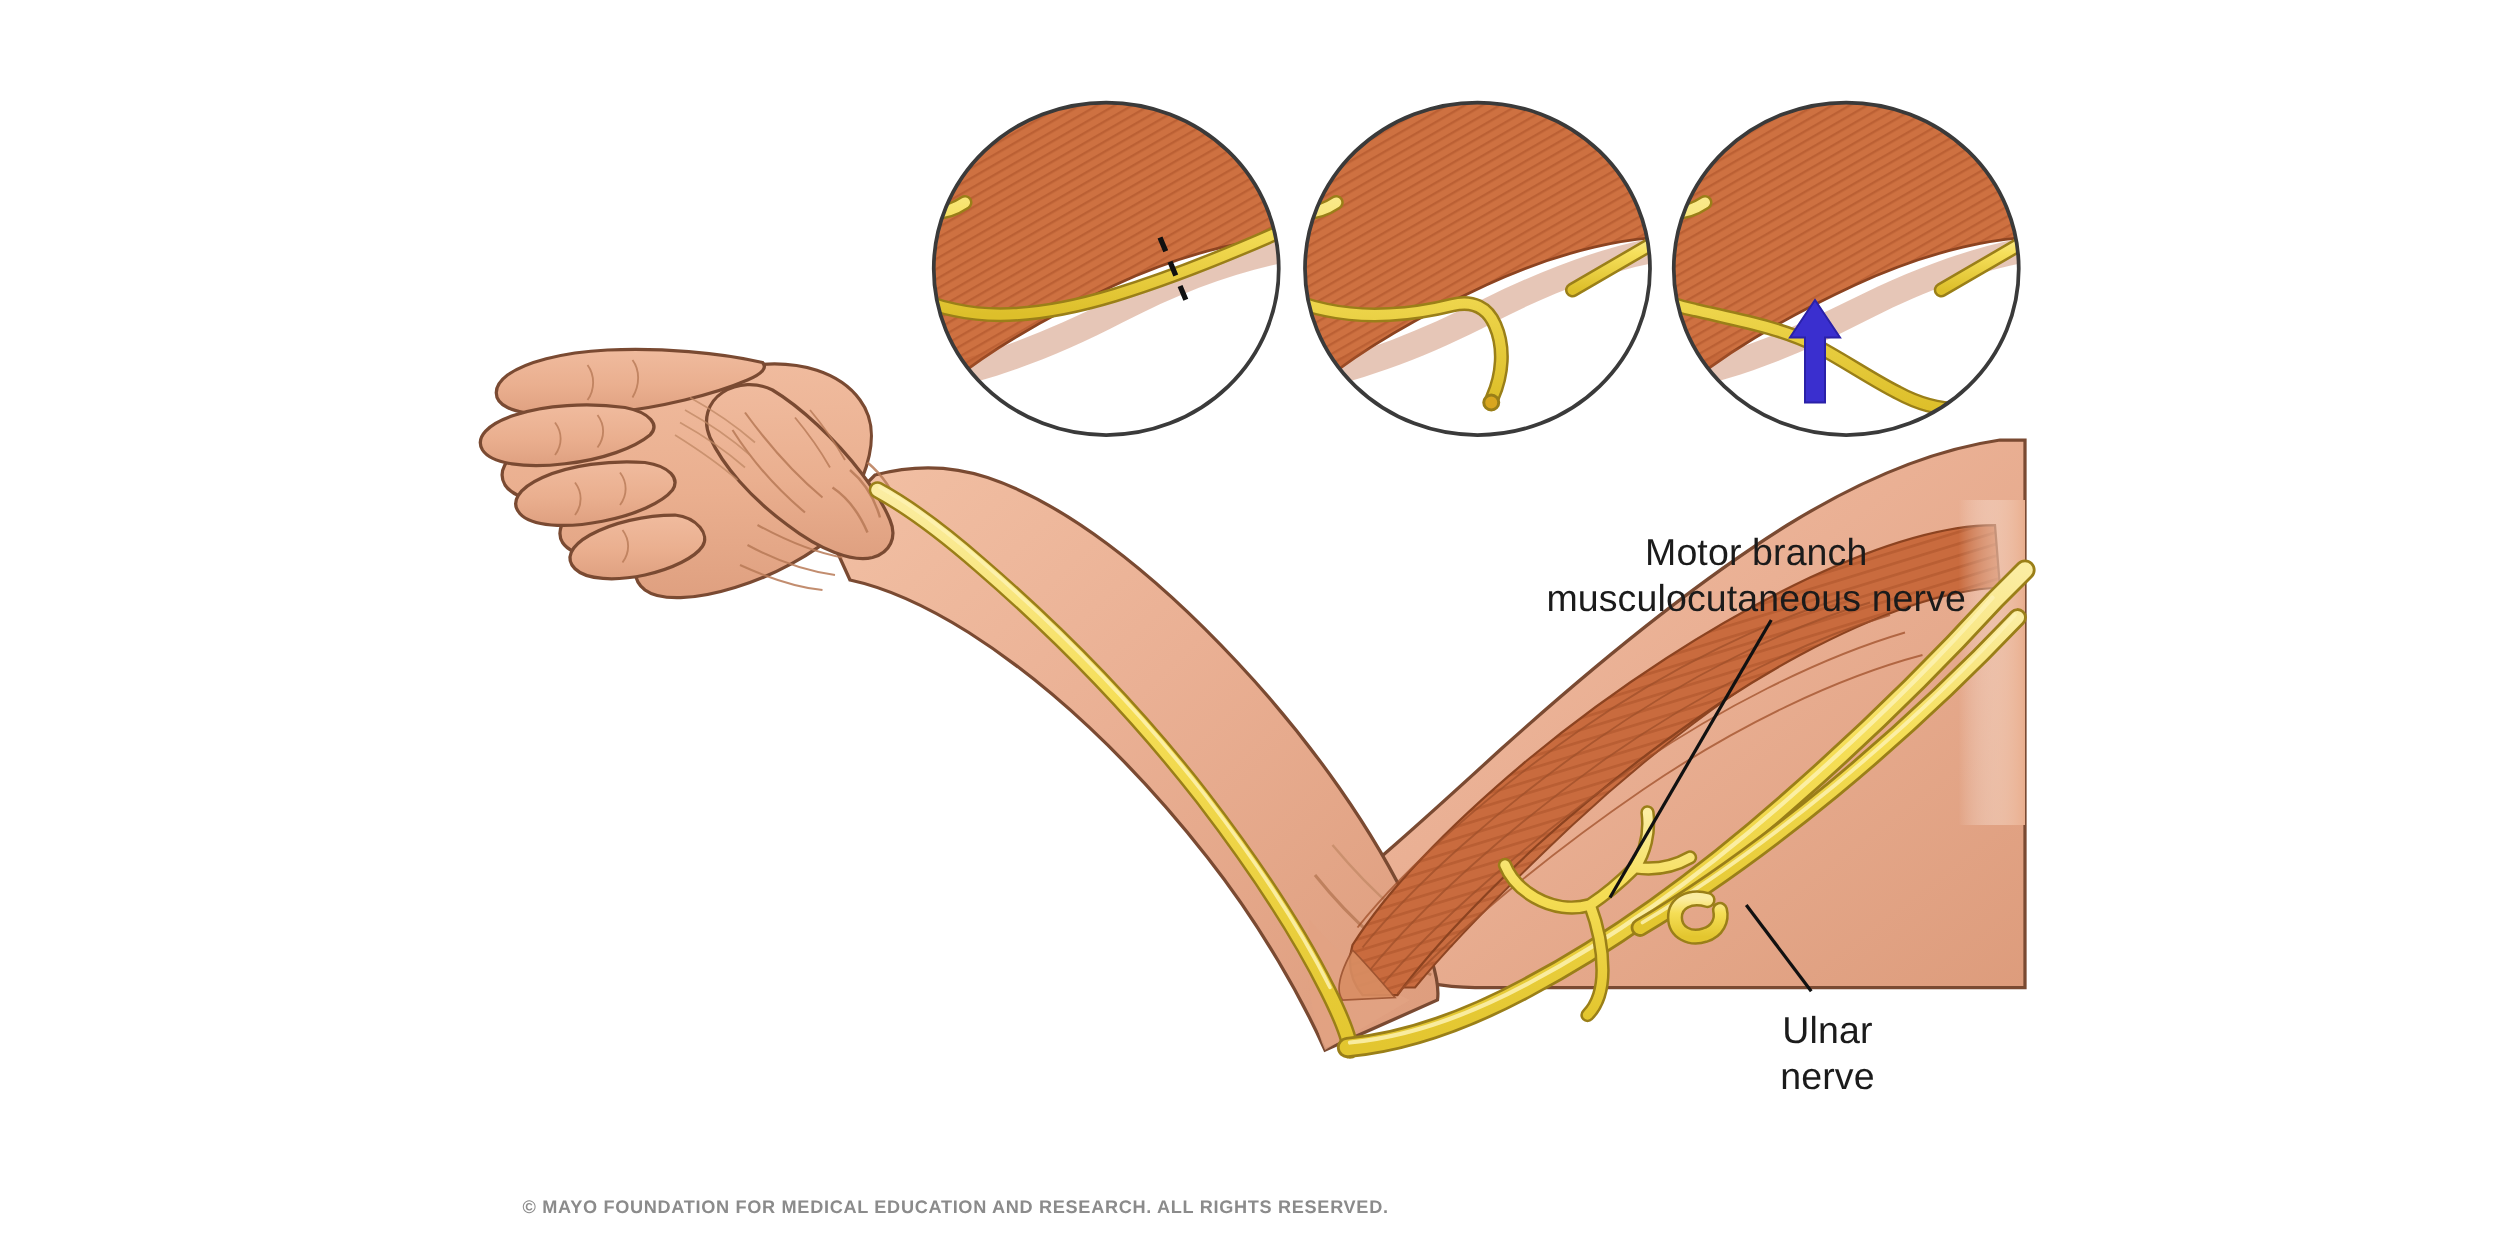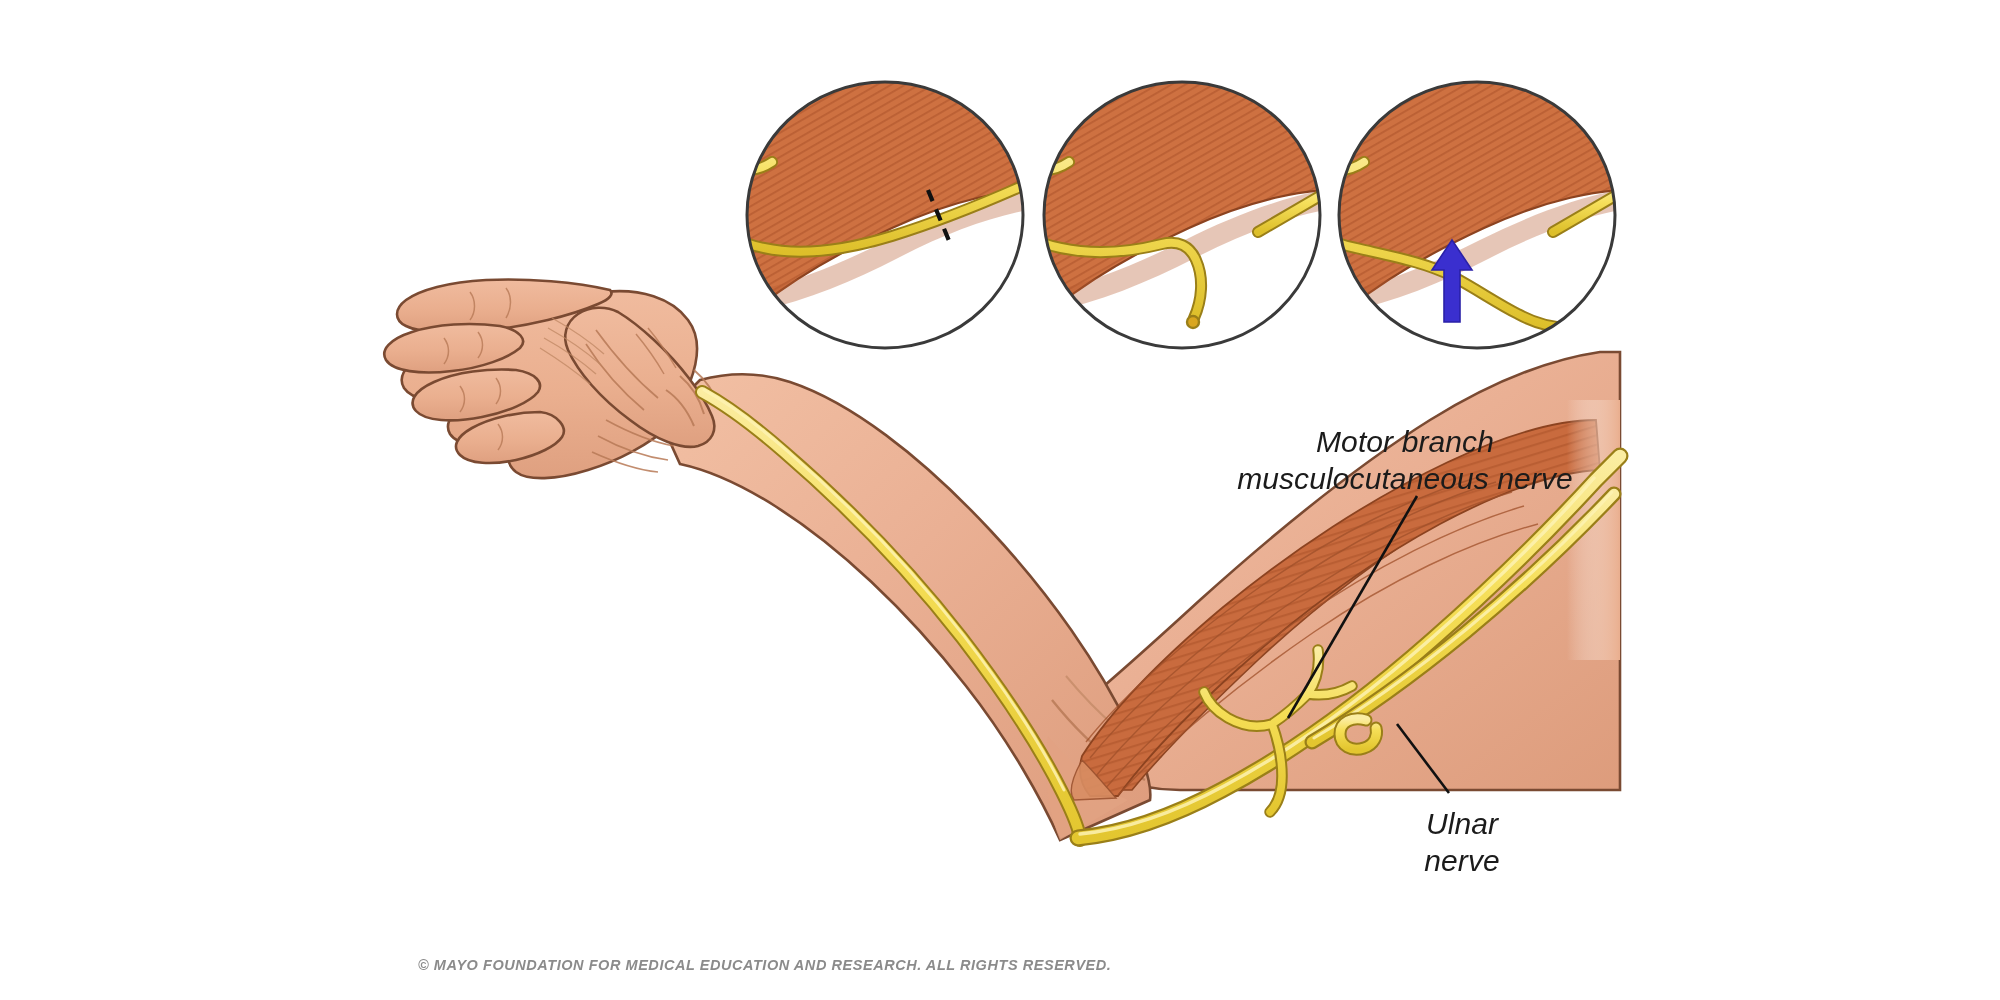--- a/index.html
+++ b/index.html
@@ -2,21 +2,21 @@
 <html><head>
 <meta charset="utf-8">
 <title>Nerve transfer illustration</title>
 <style>
   html,body{margin:0;padding:0;background:#ffffff;}
   body{
     width:2000px;height:1000px;overflow:hidden;
     font-family:"Liberation Sans","DejaVu Sans",sans-serif;
     position:relative;
   }
-  #stage{position:absolute;left:0;top:0;width:2000px;height:833px;background:#fde047;font-style:italic;}
+  #stage{position:absolute;left:0;top:0;width:2000px;height:833px;background:#fde047;}
   svg.layer{position:absolute;left:0;top:0;width:2000px;height:1000px;display:block;}
   .label-text{
     font-family:"Liberation Sans","DejaVu Sans",sans-serif;
     font-size:30px;fill:#1b1b1b;letter-spacing:.1px;
   }
   .copyright-text{
     font-family:"Liberation Sans","DejaVu Sans",sans-serif;
     font-size:14.5px;fill:#8b8b8b;letter-spacing:.55px;font-weight:700;
   }
 </style>

